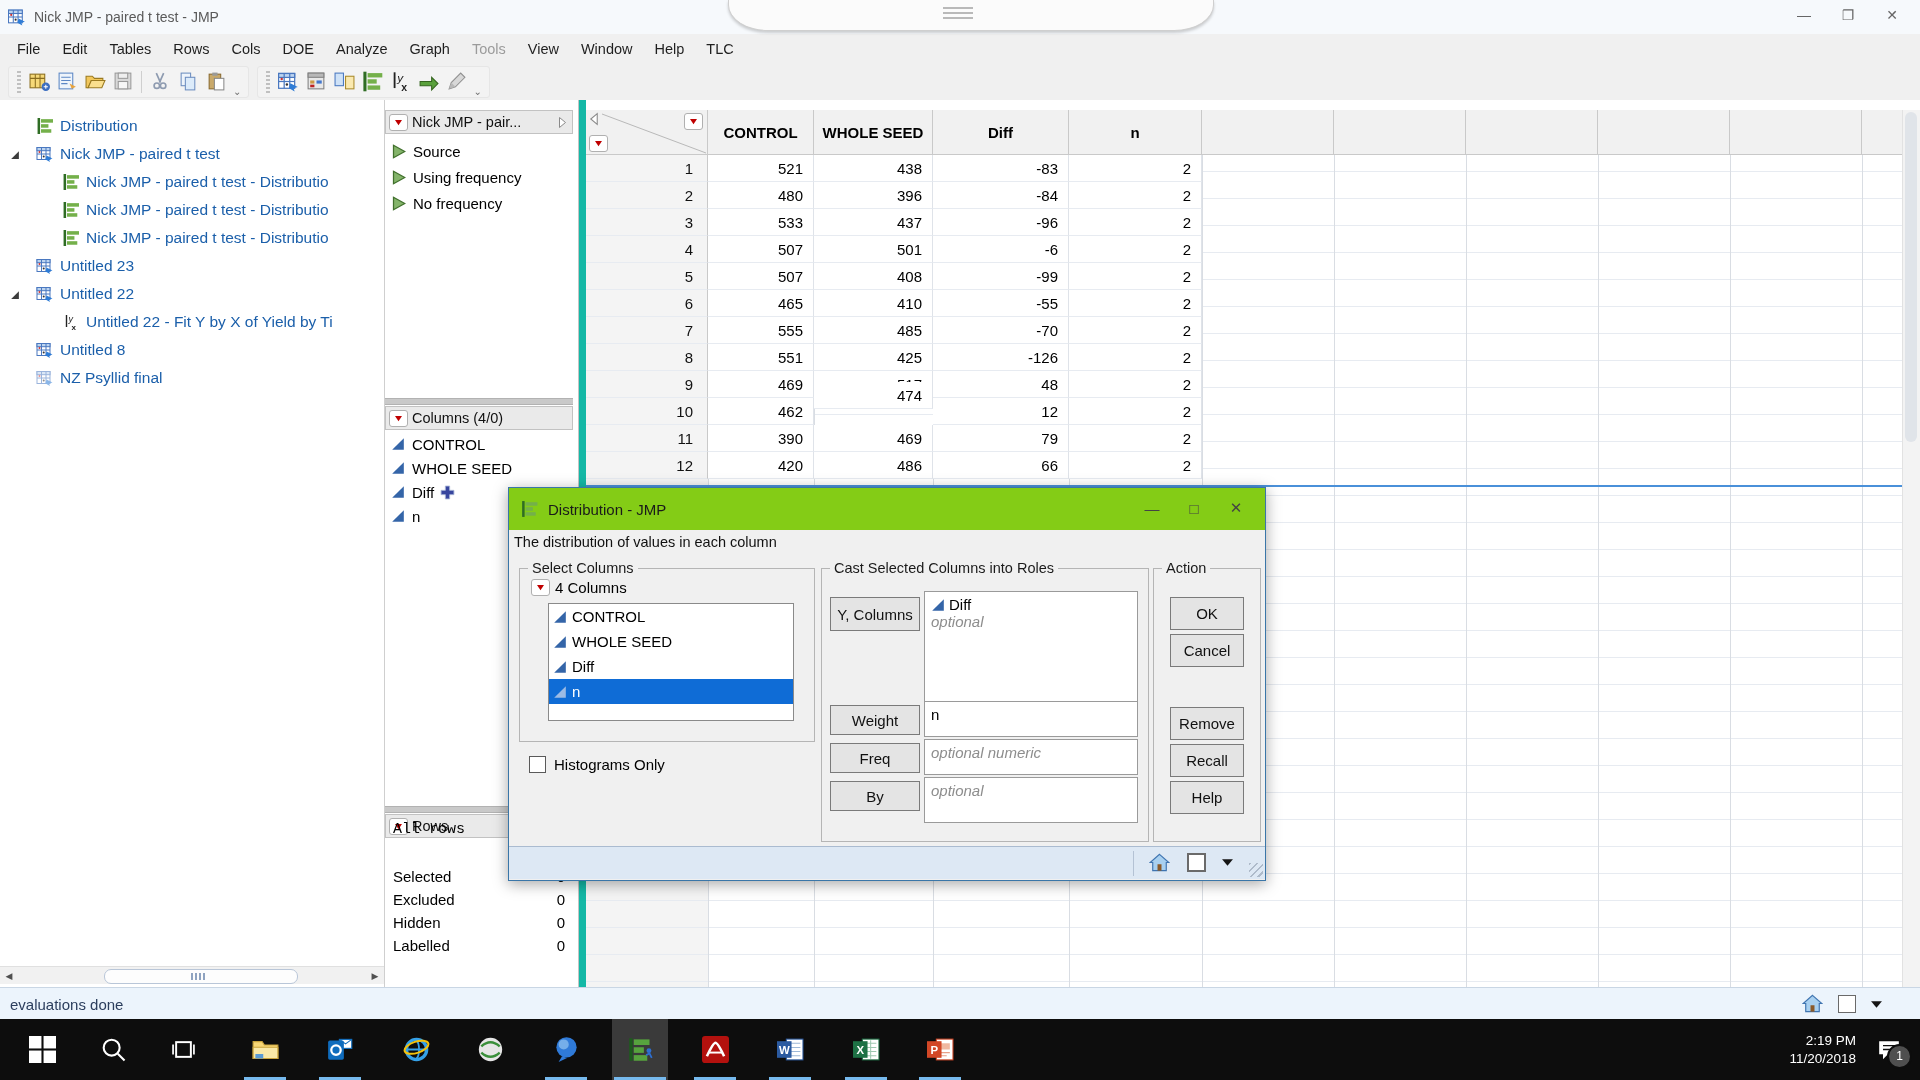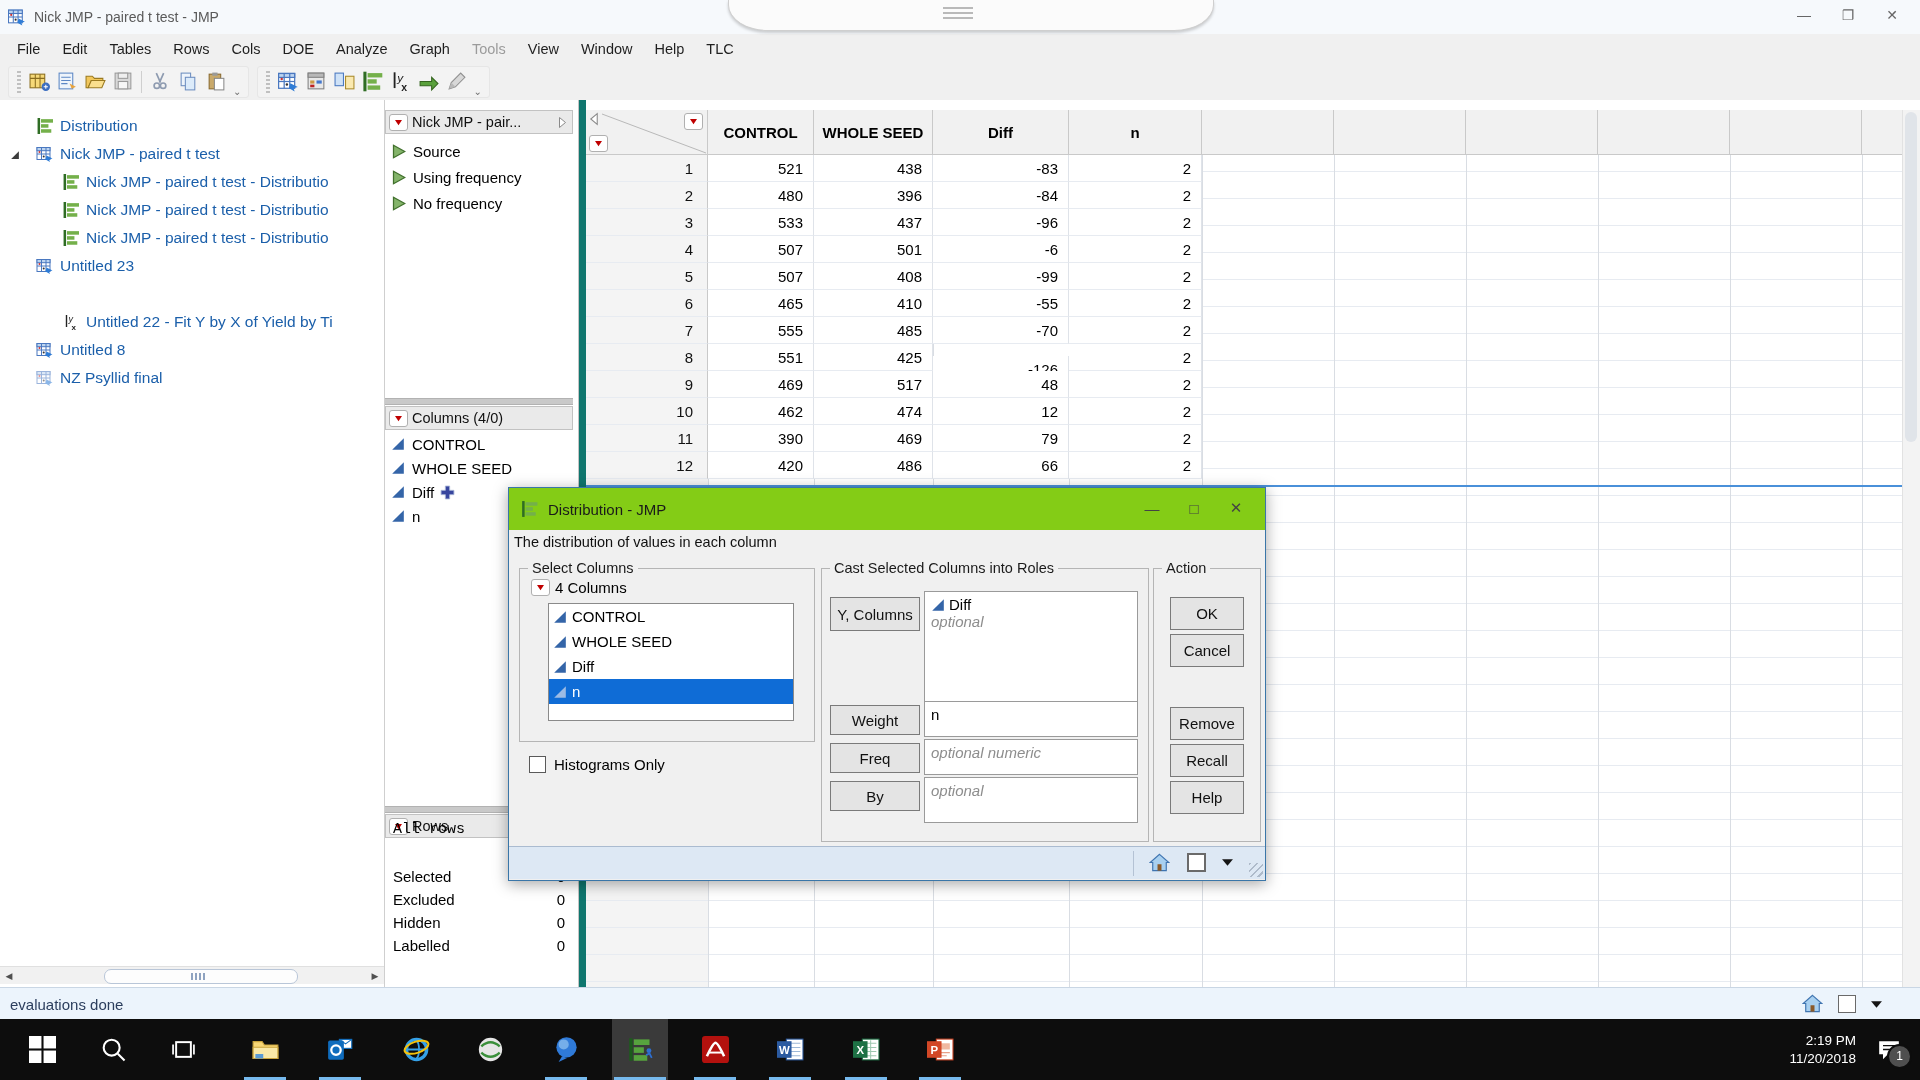--- a/index.html
+++ b/index.html
@@ -27,21 +27,21 @@
   
   #toolbar{left:0;top:63px;width:1920px;height:37px;background:#f0f0f0;border-bottom:1px solid #dcdcdc;display:flex;align-items:center;}
   .tb-group{display:flex;align-items:center;height:30px;margin-left:8px;padding:0 4px;border:1px solid #e6e6e6;border-radius:3px;background:#f3f3f3;}
   .tb-handle{width:4px;height:22px;margin:0 4px;background:repeating-linear-gradient(#c0c0c0 0 2px,transparent 2px 4px);}
   .tb-icon{width:26px;height:24px;display:flex;align-items:center;justify-content:center;margin:0 1px;}
   .tb-icon svg{width:21px;height:21px;}
   .tb-sep{width:1px;height:22px;background:#cfcfcf;margin:0 4px;}
   .tb-caret{font-size:10px;color:#707070;margin:0 3px;align-self:flex-end;}
 
   
-  #main{left:0;top:100px;width:1780px;height:887px;background:#0f766e;}
+  #main{left:0;top:100px;width:1780px;height:887px;background:#14b8a6;}
   #tree-panel{left:0;top:0;width:384px;height:887px;background:#fff;border-right:1px solid #cfcfcf;overflow:hidden;}
   .tree-item{position:absolute;left:0;height:28px;display:flex;align-items:center;color:#1b5faa;white-space:nowrap;width:384px;}
   .tree-label{margin-left:6px;font-size:15.5px;}
   #tree-hscroll{left:0;top:866px;width:384px;height:17px;background:#f1f1f1;border-top:1px solid #e0e0e0;}
   .scroll-arrow{position:absolute;top:2px;width:14px;height:13px;color:#505050;font-size:9px;display:flex;align-items:center;justify-content:center;}
   #tree-thumb{position:absolute;left:104px;top:2px;width:192px;height:13px;background:#fdfdfd;border:1px solid #b9c6d8;border-radius:7px;}
   #tree-thumb i{position:absolute;left:86px;top:3px;width:14px;height:7px;
     background:repeating-linear-gradient(90deg,#8fa3c0 0 2px,transparent 2px 4px);}
 
   
@@ -354,20 +354,41 @@
               <rect x="0.5" y="1.5" width="13" height="3.2" fill="#bcd4f0" stroke="#4a78c0"></rect>
               <line x1="5" y1="1.5" x2="5" y2="13.5" stroke="#4a78c0"></line>
               <line x1="9.5" y1="1.5" x2="9.5" y2="13.5" stroke="#4a78c0"></line>
               <line x1="0.5" y1="8" x2="13.5" y2="8" stroke="#4a78c0"></line>
               <circle cx="3" cy="6" r="1" fill="#c33"></circle>
               <circle cx="7.2" cy="10.5" r="1" fill="#333"></circle>
               <path d="M10 9.5l6 3-3.4 1 .9 2.5-4.5-2.5z" fill="#2e7cd6"></path>
             </svg>
           </span>
           <span class="tree-label">Untitled 23</span>
+        </div>
+        <div class="tree-item" style="top: 180px;">
+          <span class="ic" style="width: 11px; height: 11px; margin-left: 9px;">
+            <svg viewBox="0 0 10 10">
+              <path d="M9 2v7H2z" fill="#3c3c3c"></path>
+            </svg>
+          </span>
+          <span style="width: 16px;"></span>
+          <span class="ic" style="width: 18px; height: 16px;">
+            <svg viewBox="0 0 17 16">
+              <rect x="0.5" y="1.5" width="13" height="12" fill="#fff" stroke="#4a78c0"></rect>
+              <rect x="0.5" y="1.5" width="13" height="3.2" fill="#bcd4f0" stroke="#4a78c0"></rect>
+              <line x1="5" y1="1.5" x2="5" y2="13.5" stroke="#4a78c0"></line>
+              <line x1="9.5" y1="1.5" x2="9.5" y2="13.5" stroke="#4a78c0"></line>
+              <line x1="0.5" y1="8" x2="13.5" y2="8" stroke="#4a78c0"></line>
+              <circle cx="3" cy="6" r="1" fill="#c33"></circle>
+              <circle cx="7.2" cy="10.5" r="1" fill="#333"></circle>
+              <path d="M10 9.5l6 3-3.4 1 .9 2.5-4.5-2.5z" fill="#2e7cd6"></path>
+            </svg>
+          </span>
+          <span class="tree-label">Untitled 22</span>
         </div>
         <div class="tree-item" style="top: 208px;">
           <span style="width: 36px; flex: 0 0 auto;"></span>
           <span style="width: 26px; flex: 0 0 auto;"></span>
           <span class="ic" style="width: 18px; height: 16px;">
             <svg viewBox="0 0 16 16">
               <line x1="3.5" y1="1" x2="3.5" y2="13" stroke="#222" stroke-width="1.4"></line>
               <text x="5.5" y="8" font-size="9" font-style="italic" fill="#222">y</text>
               <text x="8.5" y="15.5" font-size="8" font-weight="bold" fill="#222">x</text>
             </svg>
@@ -602,30 +623,30 @@
         <div class="cell" style="left: 347px; top: 190px; width: 136px;">-55</div>
         <div class="cell" style="left: 483px; top: 190px; width: 133px;">2</div>
         <div class="cell rownum" style="left: 0px; top: 217px; width: 122px;">7</div>
         <div class="cell" style="left: 122px; top: 217px; width: 106px;">555</div>
         <div class="cell" style="left: 228px; top: 217px; width: 119px;">485</div>
         <div class="cell" style="left: 347px; top: 217px; width: 136px;">-70</div>
         <div class="cell" style="left: 483px; top: 217px; width: 133px;">2</div>
         <div class="cell rownum" style="left: 0px; top: 244px; width: 122px;">8</div>
         <div class="cell" style="left: 122px; top: 244px; width: 106px;">551</div>
         <div class="cell" style="left: 228px; top: 244px; width: 119px;">425</div>
-        <div class="cell" style="left: 347px; top: 244px; width: 136px; margin-top: 12px;">-126</div>
+        <div class="cell" style="left: 347px; top: 244px; width: 136px;">-126</div>
         <div class="cell" style="left: 483px; top: 244px; width: 133px;">2</div>
         <div class="cell rownum" style="left: 0px; top: 271px; width: 122px;">9</div>
         <div class="cell" style="left: 122px; top: 271px; width: 106px;">469</div>
         <div class="cell" style="left: 228px; top: 271px; width: 119px;">517</div>
         <div class="cell" style="left: 347px; top: 271px; width: 136px;">48</div>
         <div class="cell" style="left: 483px; top: 271px; width: 133px;">2</div>
         <div class="cell rownum" style="left: 0px; top: 298px; width: 122px;">10</div>
         <div class="cell" style="left: 122px; top: 298px; width: 106px;">462</div>
-        <div class="cell" style="left: 228px; top: 298px; width: 119px;">474</div>
+        <div class="cell" style="left: 228px; top: 282px; width: 119px;">474</div>
         <div class="cell" style="left: 347px; top: 298px; width: 136px;">12</div>
         <div class="cell" style="left: 483px; top: 298px; width: 133px;">2</div>
         <div class="cell rownum" style="left: 0px; top: 325px; width: 122px;">11</div>
         <div class="cell" style="left: 122px; top: 325px; width: 106px;">390</div>
         <div class="cell" style="left: 228px; top: 325px; width: 119px;">469</div>
         <div class="cell" style="left: 347px; top: 325px; width: 136px;">79</div>
         <div class="cell" style="left: 483px; top: 325px; width: 133px;">2</div>
         <div class="cell rownum" style="left: 0px; top: 352px; width: 122px;">12</div>
         <div class="cell" style="left: 122px; top: 352px; width: 106px;">420</div>
         <div class="cell" style="left: 228px; top: 352px; width: 119px;">486</div>

